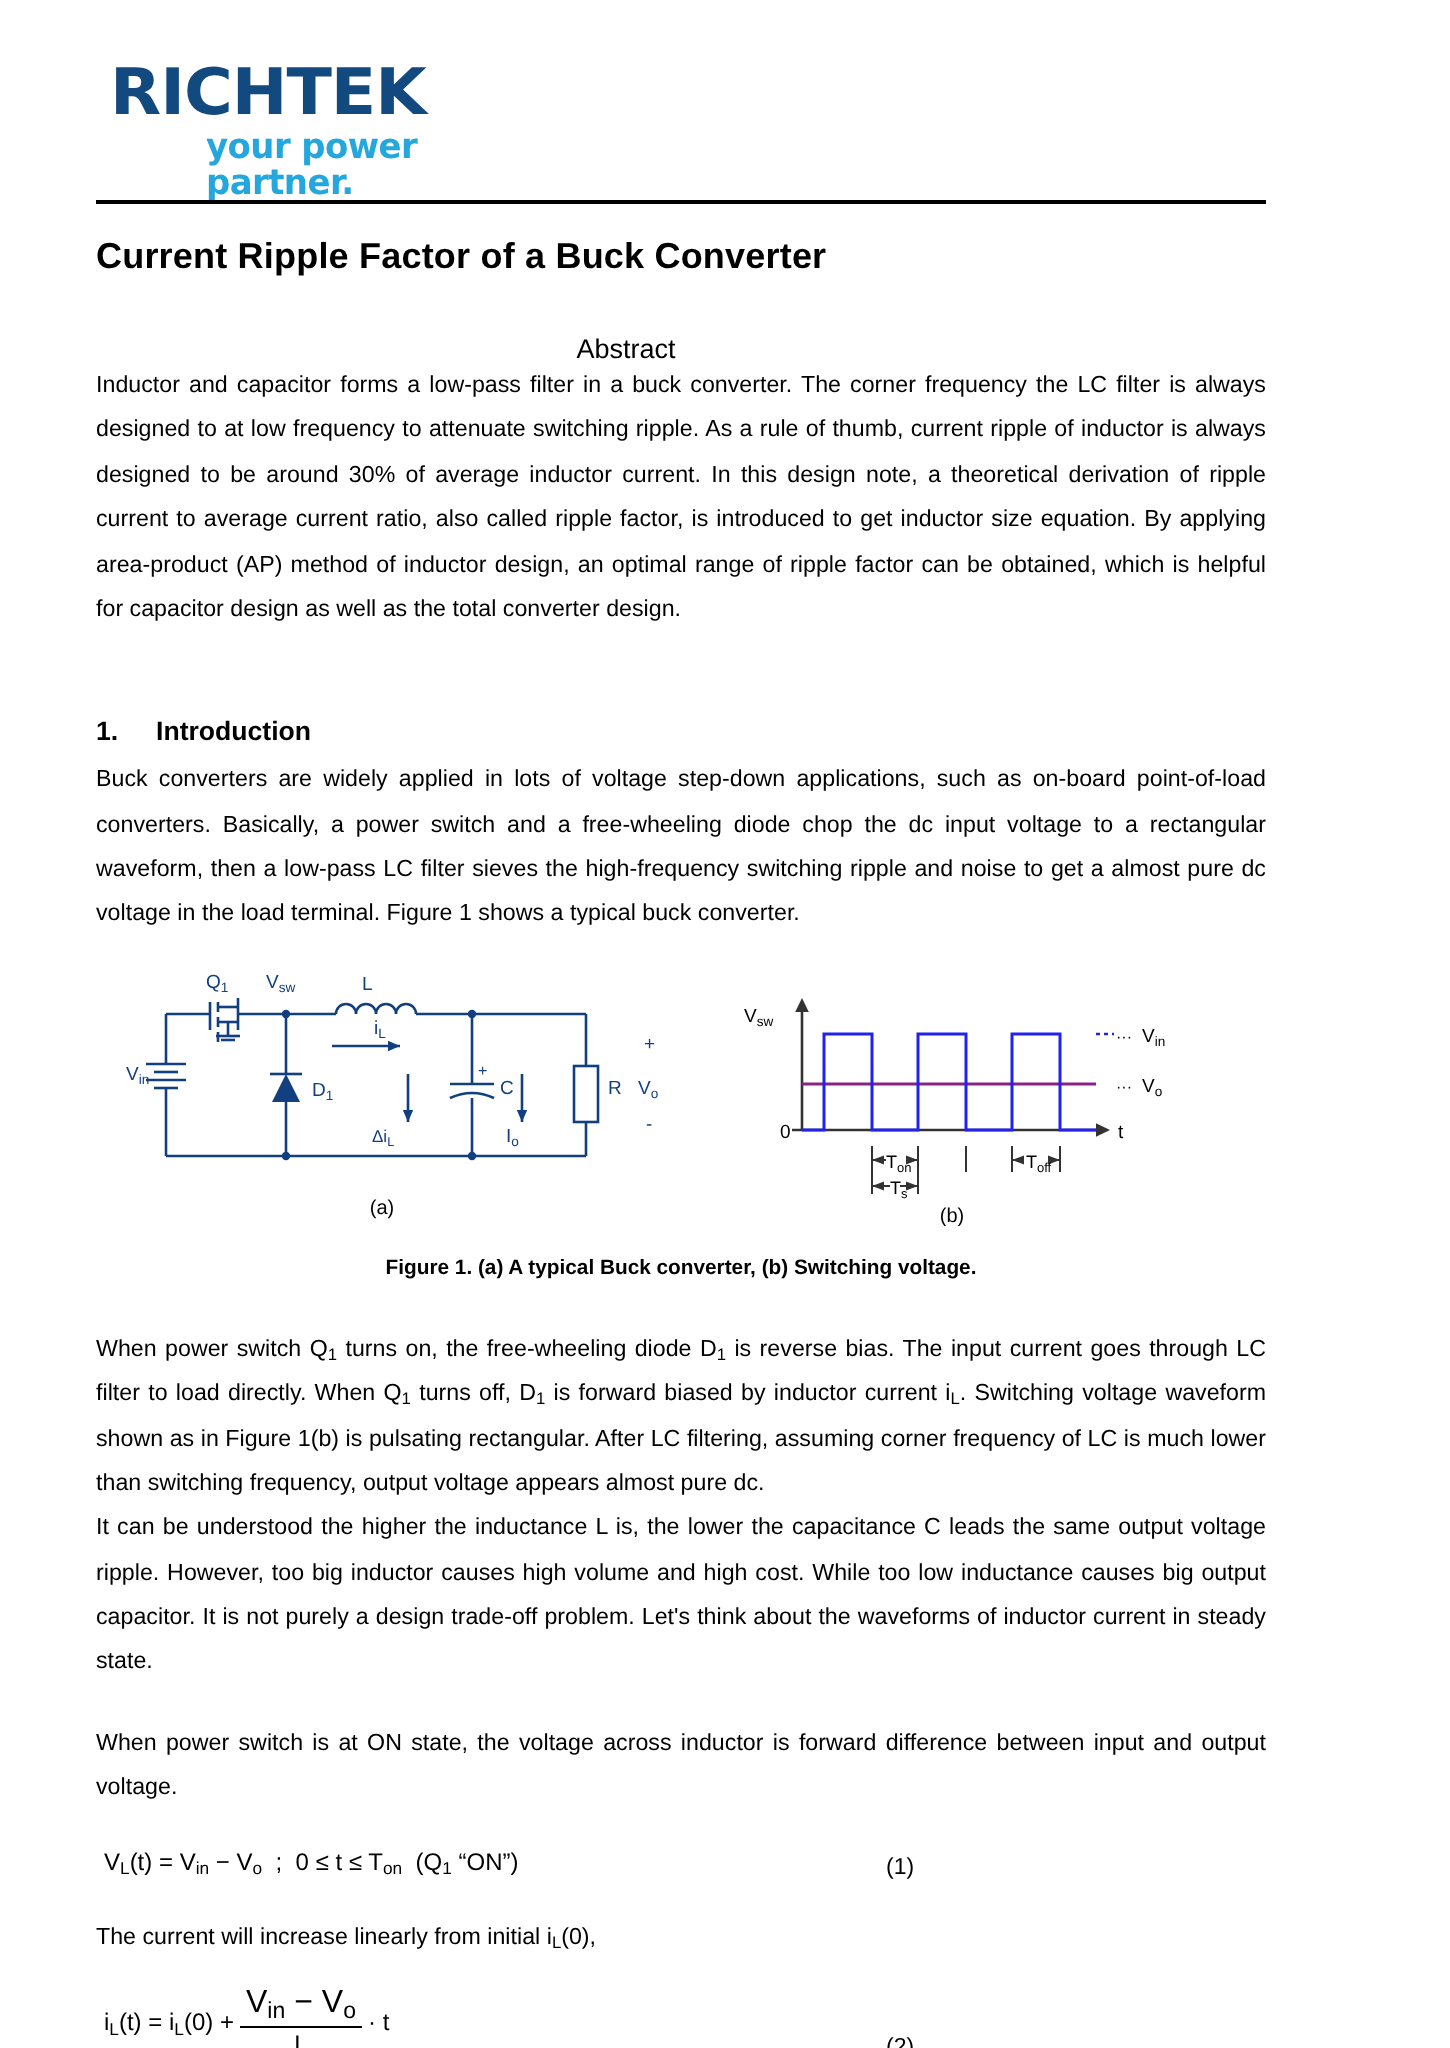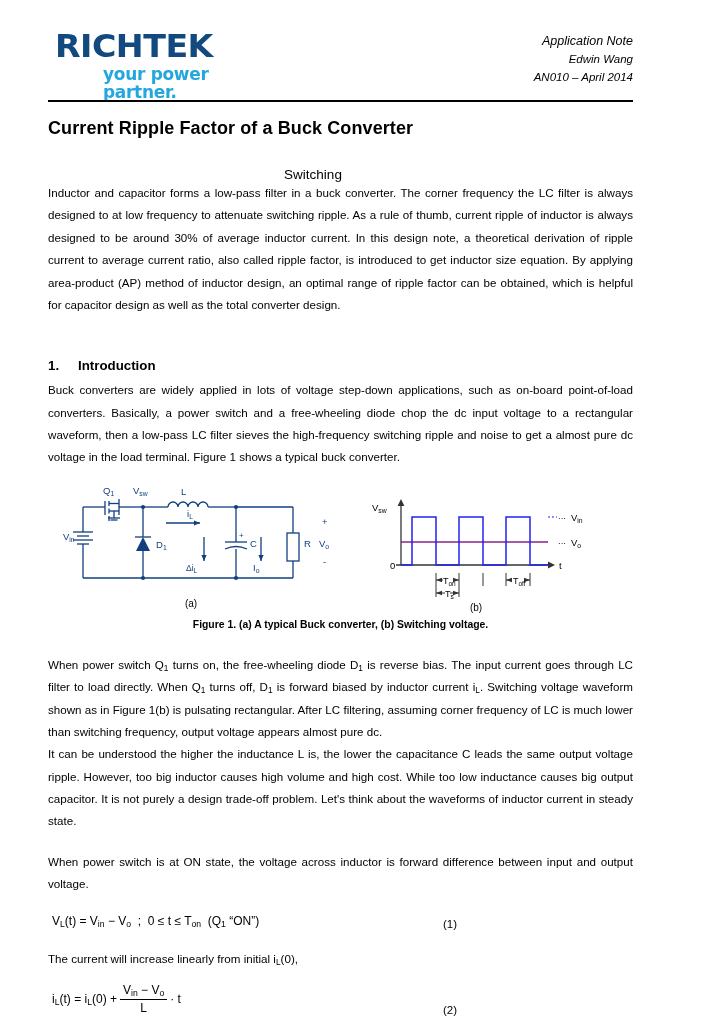--- a/index.html
+++ b/index.html
@@ -125,21 +125,21 @@
   
   .figure {
     margin-top: 16px;
     text-align: center;
   }
   .figure svg { display: block; margin: 0 auto; }
   .fig-caption {
     font-size: 10.4px;
     font-weight: bold;
     text-align: center;
-    margin-top: 6px;
+    margin-top: 16px;
   }
 
   
   .eq-row {
     display: flex;
     align-items: flex-end;
     font-size: 12px;
     margin: 14px 0 0 4px;
     min-height: 20px;
   }
@@ -159,21 +159,21 @@
     vertical-align: middle;
     text-align: center;
     margin: 0 3px;
     position: relative;
     top: -1px;
   }
   .frac .num-part {
     display: block;
     padding: 0 3px 1px 3px;
     border-bottom: 1px solid #000;
-    font-size: 12px;
+    font-size: 16px;
   }
   .frac .den-part {
     display: block;
     padding-top: 1px;
     font-size: 12px;
   }
 
   
   .footer {
     position: absolute;
@@ -196,33 +196,28 @@
 </head>
 <body>
 
 <div class="page">
 
   <div class="header">
     <div class="logo-block">
       <div class="logo-word">RICHTEK</div>
       <div class="logo-tag">your power partner.</div>
     </div>
-    <div class="header-meta">
-      <div class="line1">Application Note</div>
-      <div>Edwin  Wang</div>
-      <div>AN010 – April 2014</div>
-    </div>
   </div>
   <div class="rule"></div>
 
   <div class="content">
 
     <h1 class="doc-title">Current Ripple Factor of a Buck Converter</h1>
 
-    <div class="abstract-head">Switching</div>
+    <div class="abstract-head">Abstract</div>
 
     <p class="para abstract-body">Inductor and capacitor forms a low-pass filter in a buck converter. The corner frequency the LC filter is always designed to at low frequency to attenuate switching ripple. As a rule of thumb, current ripple of inductor is always designed to be around 30% of average inductor current. In this design note, a theoretical derivation of ripple current to average current ratio, also called ripple factor, is introduced to get inductor size equation. By applying area-product (AP) method of inductor design, an optimal range of ripple factor can be obtained, which is helpful for capacitor design as well as the total converter design.</p>
 
     <h2 class="section">
       <span class="num">1.</span><span>Introduction</span>
     </h2>
 
     <p class="para">Buck converters are widely applied in lots of voltage step-down applications, such as on-board point-of-load converters. Basically, a power switch and a free-wheeling diode chop the dc input voltage to a rectangular waveform, then a low-pass LC filter sieves the high-frequency switching ripple and noise to get a almost pure dc voltage in the load terminal. Figure 1 shows a typical buck converter.</p>
 
     <div class="figure">

